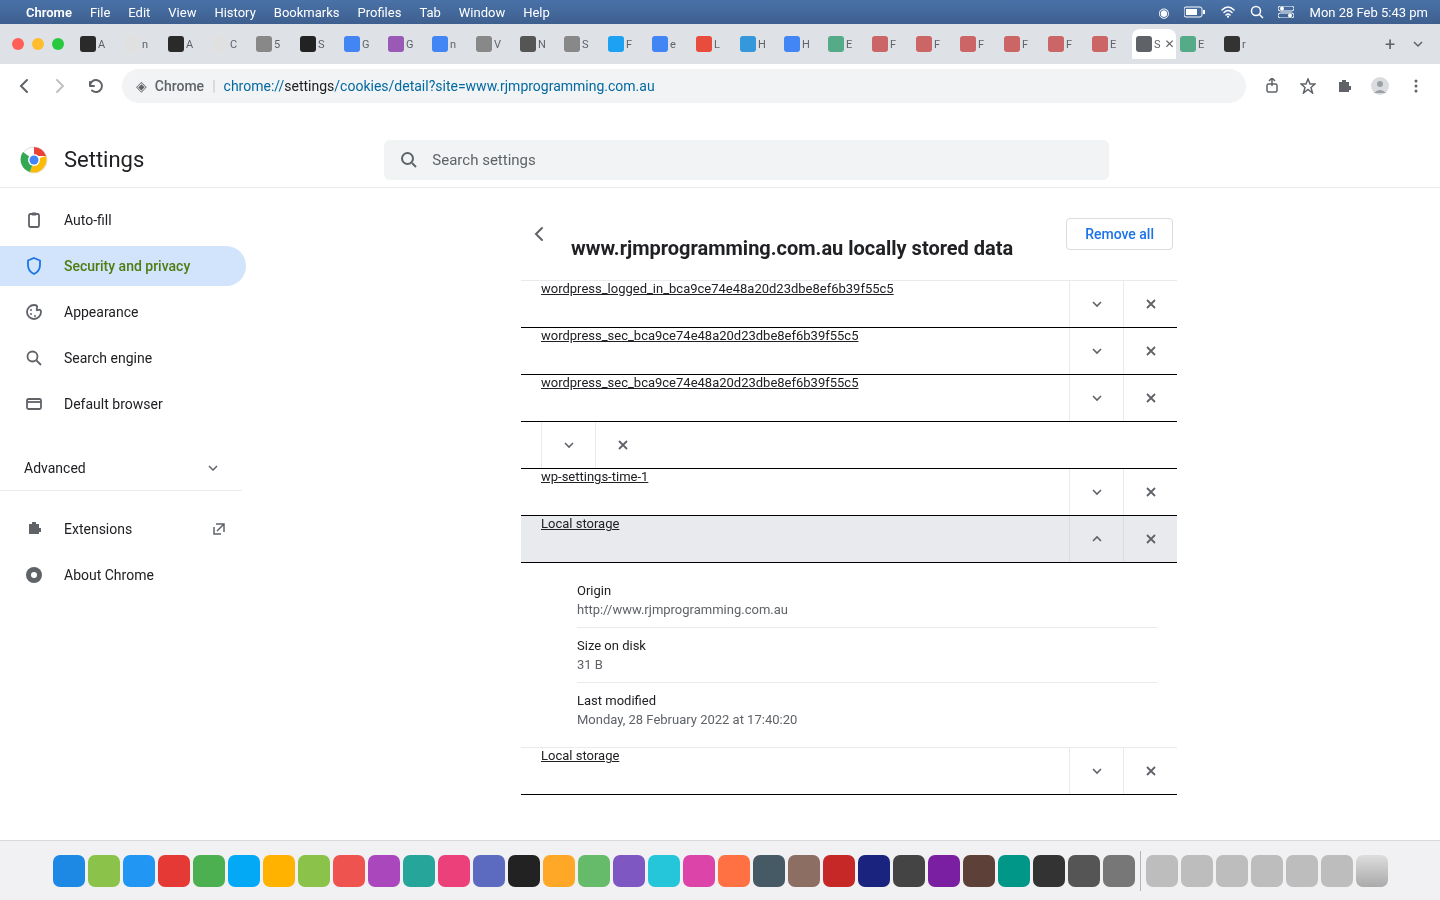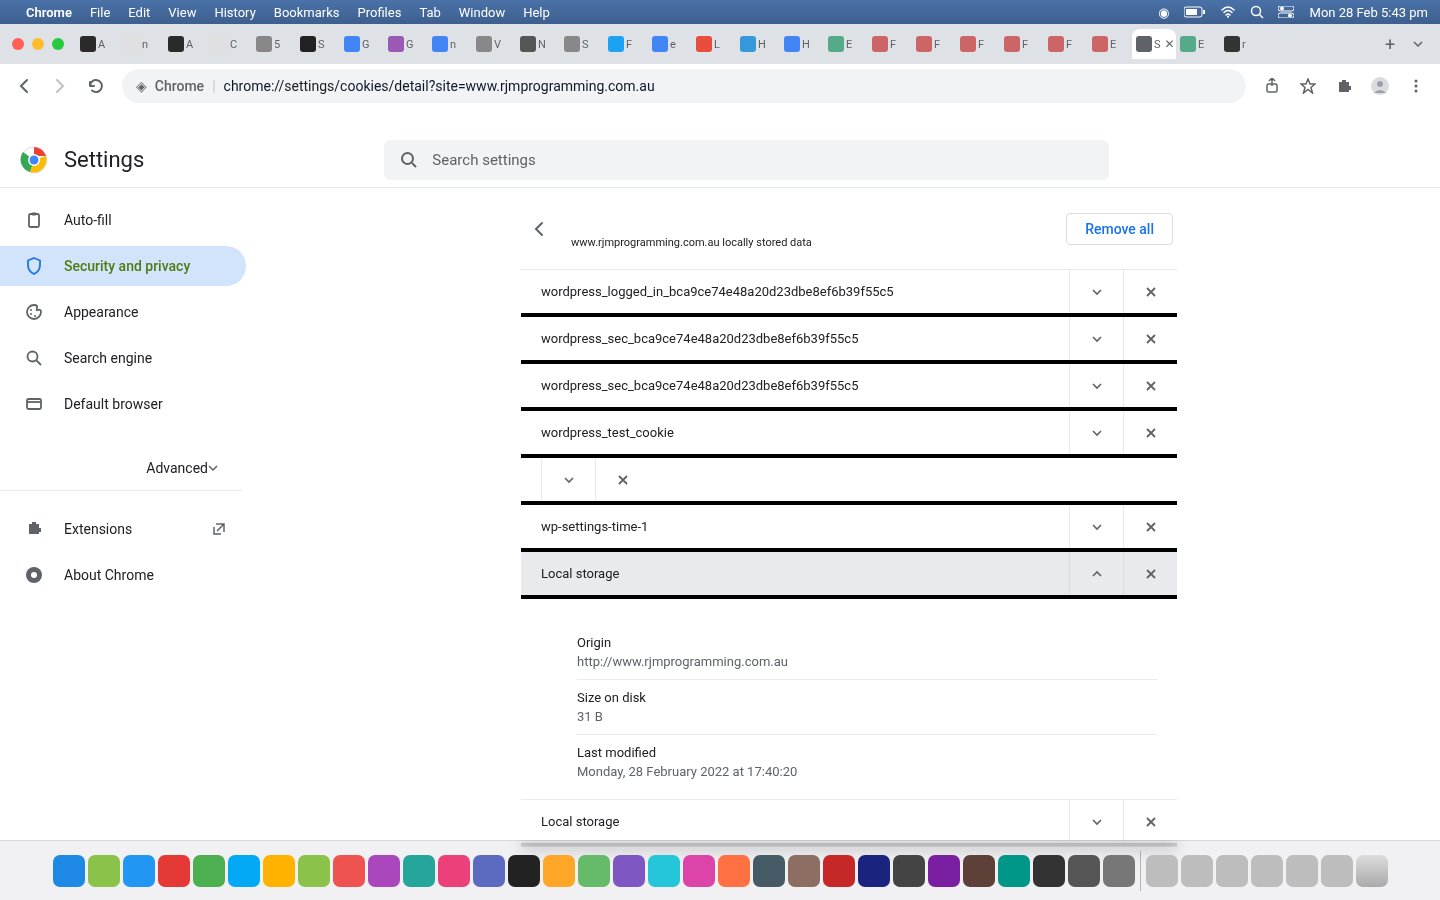--- a/index.html
+++ b/index.html
@@ -24,55 +24,55 @@
 .tab .favicon { width: 16px; height: 16px; border-radius: 3px; flex-shrink: 0; display:inline-flex; align-items:center; justify-content:center; font-size:10px; color:#fff;}
 .tab.active { background: #fff; width: 44px;}
 .tab.active .close-x { font-size: 12px; color:#5f6368; margin-left:2px;}
 .new-tab { width: 28px; height: 28px; display: flex; align-items: center; justify-content: center; color: #5f6368; font-size: 18px; }
 .tab-overflow { width: 28px; display:flex; align-items:center; justify-content:center; color:#5f6368;}
 
 .toolbar { height: 44px; background: #fff; display: flex; align-items: center; padding: 0 8px; gap: 4px; border-bottom: 1px solid #fff; }
 .tb-btn { width: 32px; height: 32px; display: flex; align-items: center; justify-content: center; color: #5f6368; border-radius: 50%; }
 .omnibox { flex: 1; height: 34px; background: #f1f3f4; border-radius: 17px; display: flex; align-items: center; padding: 0 14px; color: #202124; font-size: 14px; gap: 8px; margin: 0 6px;}
 .omnibox .url-bold { color: #202124; }
-.omnibox .url-faded { color: #0f172a; }
+.omnibox .url-faded { color: #0369a1; }
 .omnibox .chrome-label { color: #5f6368; font-weight:500;}
 .omnibox .sep { color: #c4c7c5; }
 
 
 .settings-page { position: absolute; top: 108px; left: 0; right: 0; bottom: 0; display: flex; background: #fff; }
 .settings-header { position: absolute; top: 108px; left: 0; right: 0; height: 56px; display: flex; align-items: center; padding: 0 20px; background:#fff; border-bottom: 1px solid #e8eaed; z-index:5;}
 .settings-header .logo { width: 28px; height: 28px; margin-right: 16px; }
 .settings-header .title { font-size: 22px; color: #202124; font-weight: 400; }
 .settings-search { margin-left: 240px; width: 725px; height: 40px; background: #f1f3f4; border-radius: 6px; display: flex; align-items: center; padding: 6px 16px; color: #5f6368; font-size: 15px; gap: 14px;}
 
 .sidebar { width: 258px; padding-top: 56px; background:#fff; }
 .sidebar-list { padding: 12px 0; }
 .sidebar-item { height: 40px; display: flex; align-items: center; padding: 0 24px; font-size: 14px; color: #202124; gap: 20px; border-radius: 0 20px 20px 0; margin-right: 12px; margin-bottom: 6px;}
 .sidebar-item.active { background: #d2e3fc; color: #4d7c0f; font-weight: 500; }
 .sidebar-item .icon { width: 20px; display: flex; align-items:center; justify-content:center; color: #5f6368;}
 .sidebar-item.active .icon { color: #1a73e8; }
-.sidebar-advanced { padding: 14px 24px; font-size: 14px; color: #202124; display:flex; justify-content:flex-end; align-items:center; border-bottom: 1px solid #e8eaed; margin-right:16px; margin-top:4px;}
+.sidebar-advanced { padding: 14px 24px; font-size: 14px; color: #202124; display:flex; justify-content:space-between; align-items:center; border-bottom: 1px solid #e8eaed; margin-right:16px; margin-top:4px;}
 .sidebar-ext { display:flex; align-items:center; justify-content:space-between; padding-right: 20px;}
 
 .content { flex: 1; padding-top: 56px; display: flex; justify-content: center; background:#fff; overflow-y:auto; }
 .content-inner { width: 656px; padding: 12px 0 40px; }
 .content-header { display: flex; align-items: center; padding: 8px 4px 20px; gap: 18px; }
 .content-header .back { width: 28px; height: 28px; display:flex; align-items:center; justify-content:center; color:#5f6368;}
-.content-header .page-title { font-size: 11px; font-weight: 400; color: #202124; flex:1;margin-top:28px;}
+.content-header .page-title { font-size: 20px; font-weight: 700; color: #202124; flex:1;margin-top:28px;}
 .remove-all { border: 1px solid #dadce0; background: #fff; color: #1a73e8; font-size: 14px; font-weight: 500; padding: 7px 18px; border-radius: 4px; }
 
 .cookie-list { border-top: 1px solid #e8eaed; }
-.cookie-row { height: 47px; border-bottom: 4px solid #000000; display: flex; align-items: center; padding: 0 0 0 20px; font-size: 13px; color: #202124; }
+.cookie-row { height: 47px; border-bottom: 1px solid #000000; display: flex; padding: 0 0 0 20px; font-size: 13px; color: #202124; text-decoration: underline; }
 .cookie-row .name { flex: 1; overflow:hidden; text-overflow:ellipsis; white-space:nowrap;}
 .cookie-row .row-btn { width: 54px; height: 100%; display: flex; align-items: center; justify-content: center; color: #5f6368; border-left: 1px solid #e8eaed; }
 .cookie-row.expanded { background: #e8eaed; }
 .cookie-row.expanded .row-btn { border-left-color: #dadce0;}
 
-.details-panel { padding: 26px 20px 10px 56px; border-bottom: 1px solid #e8eaed;}
+.details-panel { padding: 10px 20px 10px 56px; border-bottom: 1px solid #e8eaed;}
 .detail-block { padding: 10px 0; border-bottom: 1px solid #e8eaed; font-size: 13px;}
 .detail-block:last-child { border-bottom: none;}
 .detail-block .label { color: #202124; margin-bottom: 4px;}
 .detail-block .value { color: #5f6368; }
 
 
 .dock { position: absolute; bottom: 0; left: 0; right: 0; height: 60px; display: flex; align-items: center; justify-content: center; background: rgba(230,230,235,0.55); backdrop-filter: blur(8px); border-top: 1px solid rgba(0,0,0,0.1); gap: 3px; padding: 0 10px;}
 .dock .dock-icon { width: 32px; height: 32px; border-radius: 7px; background: linear-gradient(#bbb,#888); position:relative; flex-shrink:0;}
 .dock .dock-sep { width: 1px; height: 40px; background: rgba(0,0,0,0.25); margin: 0 2px;}
 
@@ -461,33 +461,20 @@
                   <path d="M2 4 L6 8 L10 4" stroke="#5f6368" stroke-width="1.6" fill="none"></path>
                 </svg>
               </div>
               <div class="row-btn">
                 <svg width="14" height="14" viewBox="0 0 14 14">
                   <path d="M3 3 L11 11 M11 3 L3 11" stroke="#5f6368" stroke-width="1.8"></path>
                 </svg>
               </div>
             </div>
             <div class="cookie-row">
-              <div class="name">wordpress_test_cookie</div>
-              <div class="row-btn">
-                <svg width="12" height="12" viewBox="0 0 12 12">
-                  <path d="M2 4 L6 8 L10 4" stroke="#5f6368" stroke-width="1.6" fill="none"></path>
-                </svg>
-              </div>
-              <div class="row-btn">
-                <svg width="14" height="14" viewBox="0 0 14 14">
-                  <path d="M3 3 L11 11 M11 3 L3 11" stroke="#5f6368" stroke-width="1.8"></path>
-                </svg>
-              </div>
-            </div>
-            <div class="cookie-row">
               <div class="row-btn">
                 <svg width="12" height="12" viewBox="0 0 12 12">
                   <path d="M2 4 L6 8 L10 4" stroke="#5f6368" stroke-width="1.6" fill="none"></path>
                 </svg>
               </div>
               <div class="row-btn">
                 <svg width="14" height="14" viewBox="0 0 14 14">
                   <path d="M3 3 L11 11 M11 3 L3 11" stroke="#5f6368" stroke-width="1.8"></path>
                 </svg>
               </div>

